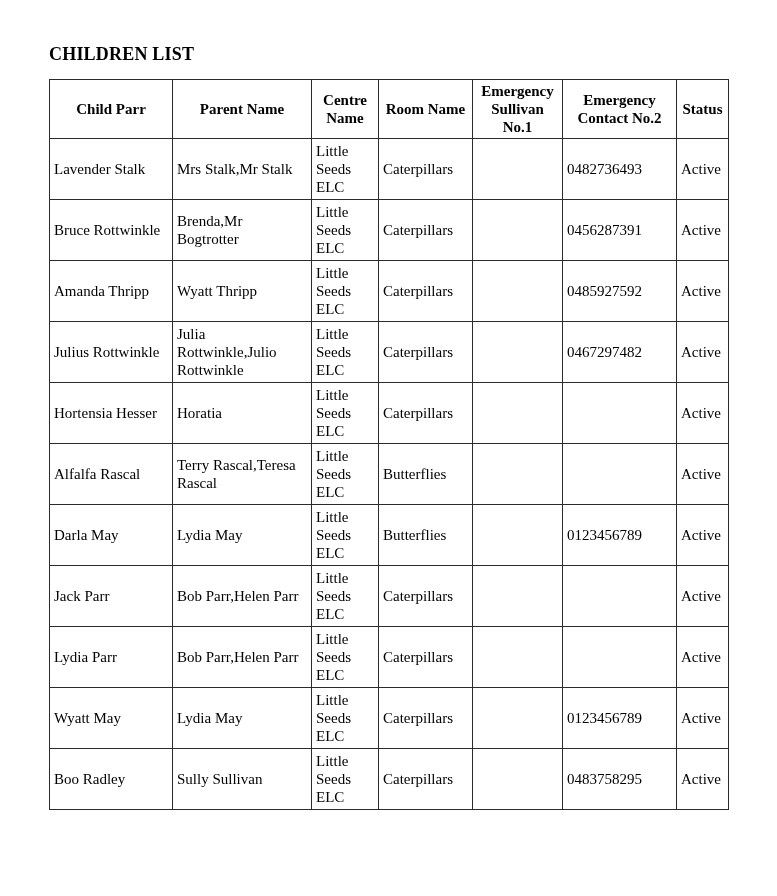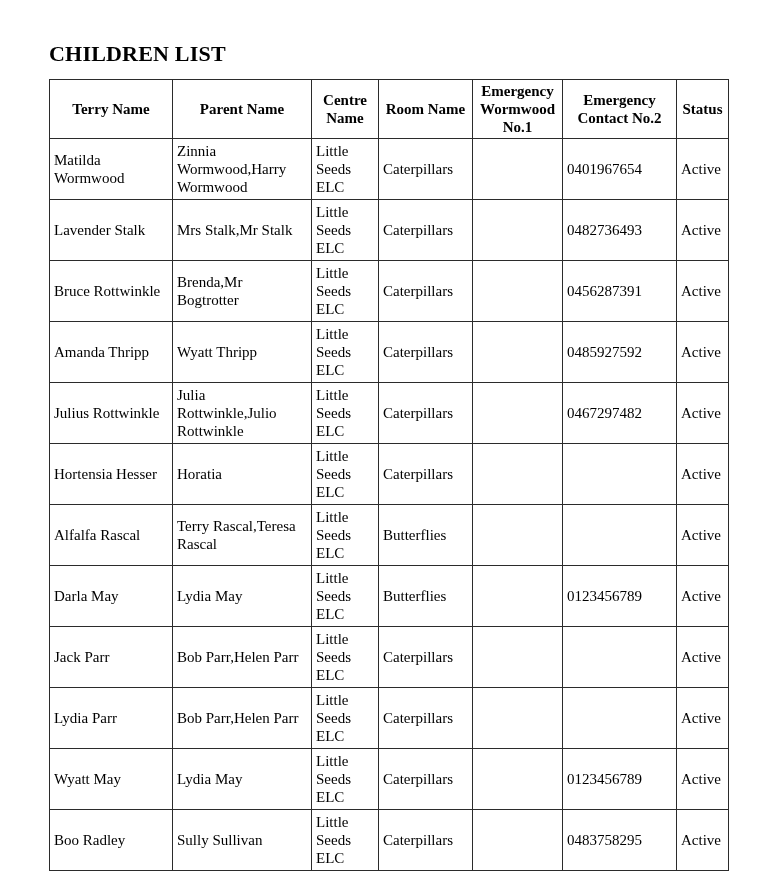--- a/index.html
+++ b/index.html
@@ -19,21 +19,21 @@
     position: relative;
     width: 777px;
     height: 896px;
     box-sizing: border-box;
     padding: 0 0 0 49px;
     overflow: hidden;
   }
   #page-title {
     font-family: "Liberation Serif", "DejaVu Serif", serif;
     font-weight: bold;
-    font-size: 22px;
+    font-size: 18px;
     letter-spacing: 0.2px;
     margin: 0;
     padding: 0;
     position: absolute;
     left: 49px;
     top: 44px;
     line-height: 20px;
     white-space: nowrap;
   }
   #children-table {
@@ -89,40 +89,31 @@
       <col class="c-child">
       <col class="c-parent">
       <col class="c-centre">
       <col class="c-room">
       <col class="c-em1">
       <col class="c-em2">
       <col class="c-status">
     </colgroup>
     <thead>
       <tr>
-        <th>Terry Name</th>
+        <th>Child Parr</th>
         <th>Parent Name</th>
         <th>Centre Name</th>
         <th>Room Name</th>
-        <th>Emergency Wormwood No.1</th>
+        <th>Emergency Sullivan No.1</th>
         <th>Emergency Contact No.2</th>
         <th>Status</th>
       </tr>
     </thead>
     <tbody id="table-body">
         <tr>
-          <td>Matilda Wormwood</td>
-          <td>Zinnia Wormwood,Harry Wormwood</td>
-          <td>Little Seeds ELC</td>
-          <td>Caterpillars</td>
-          <td></td>
-          <td>0401967654</td>
-          <td>Active</td>
-        </tr>
-        <tr>
           <td>Lavender Stalk</td>
           <td>Mrs Stalk,Mr Stalk</td>
           <td>Little Seeds ELC</td>
           <td>Caterpillars</td>
           <td></td>
           <td>0482736493</td>
           <td>Active</td>
         </tr>
         <tr>
           <td>Bruce Rottwinkle</td>

